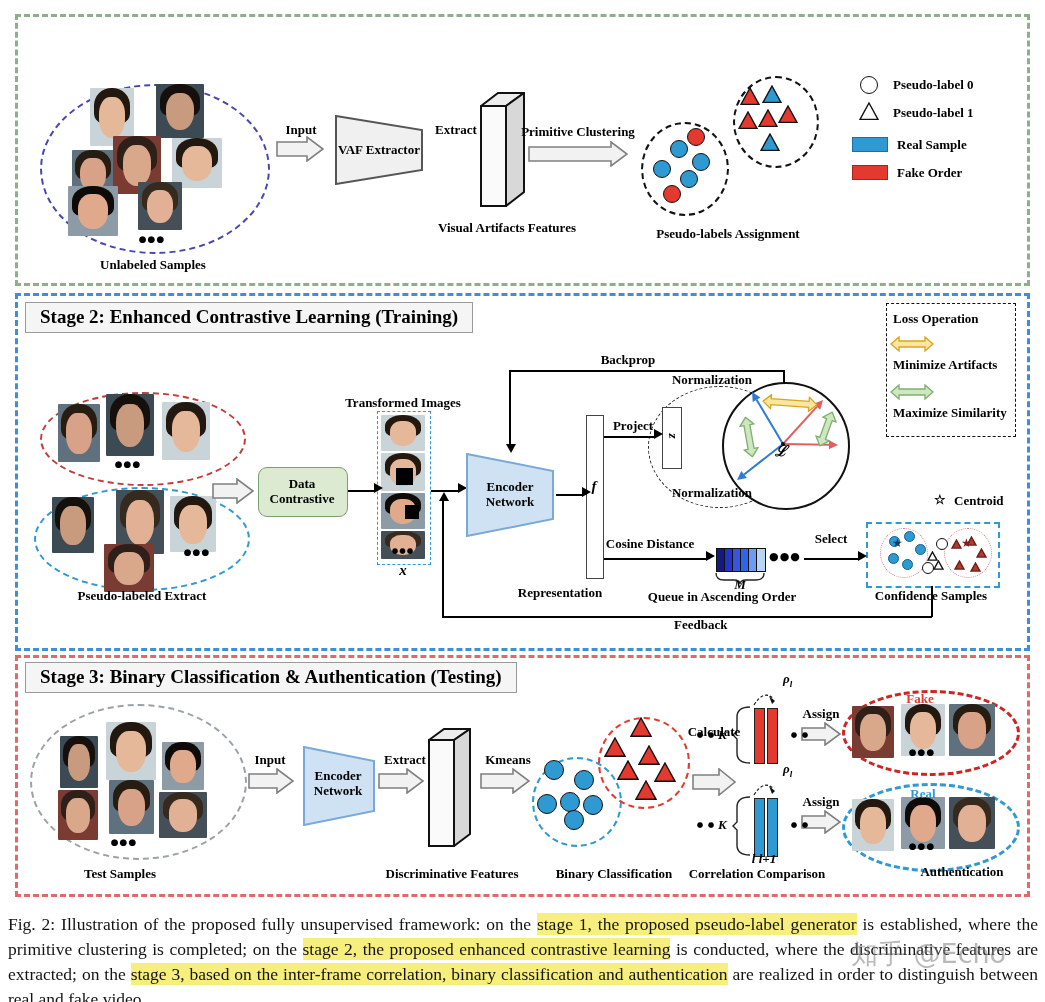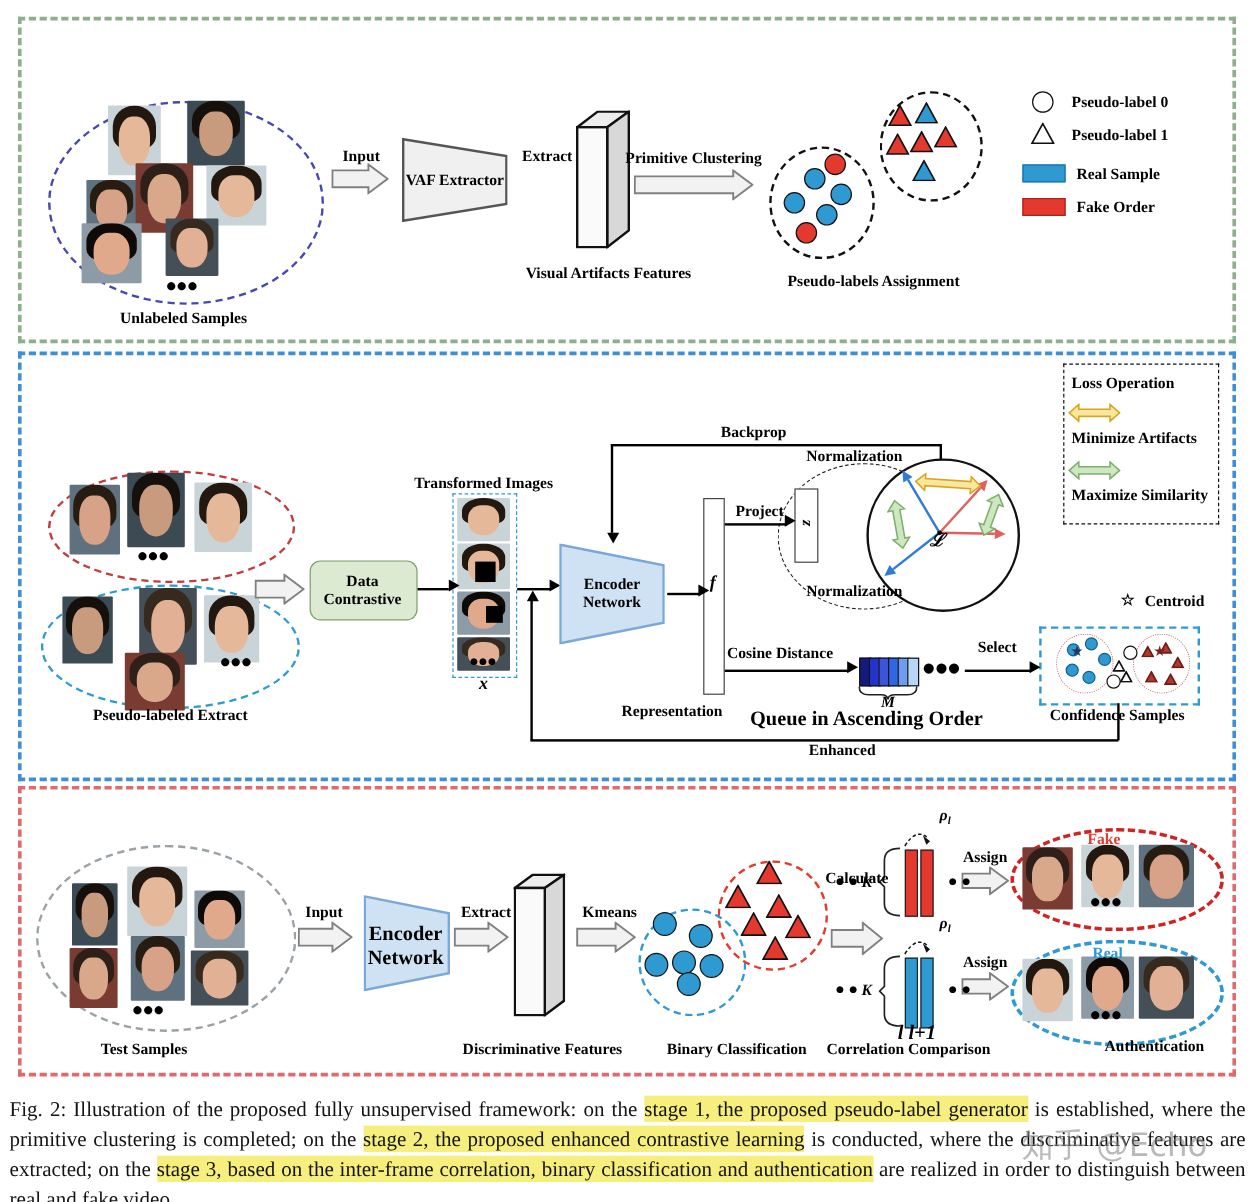--- a/index.html
+++ b/index.html
@@ -6,21 +6,21 @@
   #scene{position:relative;width:1045px;height:1002px;background:#fff;overflow:hidden;
          font-family:"Liberation Serif",serif;}
   .panel{position:absolute;border:3px dashed #888;z-index:0;background:#fff;}
   .stage-header{position:absolute;background:#f5f5f5;border:1px solid #9a9a9a;
     padding:3px 14px 4px;font:bold 19px "Liberation Serif",serif;color:#000;
     white-space:nowrap;z-index:6;}
   .lbl{position:absolute;font:bold 13px "Liberation Serif",serif;color:#000;z-index:6;
        white-space:pre-line;line-height:1.18;}
   .lbl.c{transform:translateX(-50%);text-align:center;}
   .lbl.i{font-style:italic;}
-  .lbl.sm{font-size:17px;text-align:center;}
+  .lbl.sm{font-size:13px;text-align:center;}
   .lbl.lg{font-size:15px;}
   .dots{position:absolute;z-index:6;font:bold 9px "DejaVu Sans",sans-serif;
         letter-spacing:1px;color:#000;transform:translateX(-50%);white-space:nowrap;}
   .dots.big{font-size:11px;}
   .dots.tiny{font-size:7.5px;}
   .shp{position:absolute;z-index:2;}
   .face{position:absolute;z-index:3;border-radius:1px;overflow:hidden;background:var(--bg,#888);}
   .face::before{content:"";position:absolute;left:8%;top:0;width:84%;height:62%;
     background:var(--hair,#201712);border-radius:48% 48% 30% 30%;}
   .face::after{content:"";position:absolute;left:20%;top:16%;width:60%;height:70%;
@@ -306,20 +306,21 @@
   <div class="lbl c" style="left:507px;top:220px">Visual Artifacts Features</div>
   <div class="lbl c" style="left:578px;top:124px">Primitive Clustering</div>
   <div class="lbl c" style="left:728px;top:226px">Pseudo-labels Assignment</div>
   <div class="lbl c" style="left:153px;top:257px">Unlabeled Samples</div>
   <div class="dots" style="left:152px;top:234px">●●●</div>
   <div class="lbl" style="left:893px;top:77px">Pseudo-label 0</div>
   <div class="lbl" style="left:893px;top:105px">Pseudo-label 1</div>
   <div class="lbl" style="left:897px;top:137px">Real Sample</div>
   <div class="lbl" style="left:897px;top:165px">Fake Order</div>
 
+  <div class="stage-header" style="left:25px;top:302px">Stage 2: Enhanced Contrastive Learning (Training)</div>
   <div class="lbl c" style="left:142px;top:588px">Pseudo-labeled Extract</div>
   <div class="dots" style="left:128px;top:459px">●●●</div>
   <div class="dots" style="left:197px;top:547px">●●●</div>
   <div class="lbl c" style="left:302px;top:476px">Data
 Contrastive</div>
   <div class="lbl c" style="left:403px;top:395px">Transformed Images</div>
   <div class="dots tiny" style="left:403px;top:546px">●●●</div>
   <div class="lbl c i lg" style="left:403px;top:562px">x</div>
   <div class="lbl c" style="left:510px;top:479px">Encoder
 Network</div>
@@ -330,27 +331,28 @@
   <div class="lbl c" style="left:712px;top:372px">Normalization</div>
   <div class="lbl c" style="left:712px;top:485px">Normalization</div>
   <div class="lbl c i lg" style="left:781px;top:443px">ℒ</div>
   <div class="lbl c" style="left:560px;top:585px">Representation</div>
   <div class="lbl c" style="left:650px;top:536px">Cosine Distance</div>
   <div class="dots big" style="left:785px;top:550px">●●●</div>
   <div class="lbl c" style="left:831px;top:531px">Select</div>
   <div class="lbl c i" style="left:740px;top:577px">M</div>
   <div class="lbl c sm" style="left:722px;top:589px">Queue in Ascending Order</div>
   <div class="lbl c" style="left:931px;top:588px">Confidence Samples</div>
-  <div class="lbl" style="left:674px;top:617px">Enhanced</div>
+  <div class="lbl" style="left:674px;top:617px">Feedback</div>
   <div class="lbl" style="left:893px;top:311px">Loss Operation</div>
   <div class="lbl" style="left:893px;top:357px">Minimize Artifacts</div>
   <div class="lbl" style="left:893px;top:405px">Maximize Similarity</div>
   <div class="lbl" style="left:934px;top:492px">☆</div>
   <div class="lbl" style="left:954px;top:493px">Centroid</div>
 
+  <div class="stage-header" style="left:25px;top:662px">Stage 3: Binary Classification &amp; Authentication (Testing)</div>
   <div class="lbl c" style="left:120px;top:866px">Test Samples</div>
   <div class="dots" style="left:124px;top:837px">●●●</div>
   <div class="lbl c" style="left:270px;top:752px">Input</div>
   <div class="lbl c sm" style="left:338px;top:768px">Encoder
 Network</div>
   <div class="lbl c" style="left:405px;top:752px">Extract</div>
   <div class="lbl c" style="left:452px;top:866px">Discriminative Features</div>
   <div class="lbl c" style="left:508px;top:752px">Kmeans</div>
   <div class="lbl c" style="left:614px;top:866px">Binary Classification</div>
   <div class="lbl c" style="left:714px;top:724px">Calculate</div>

